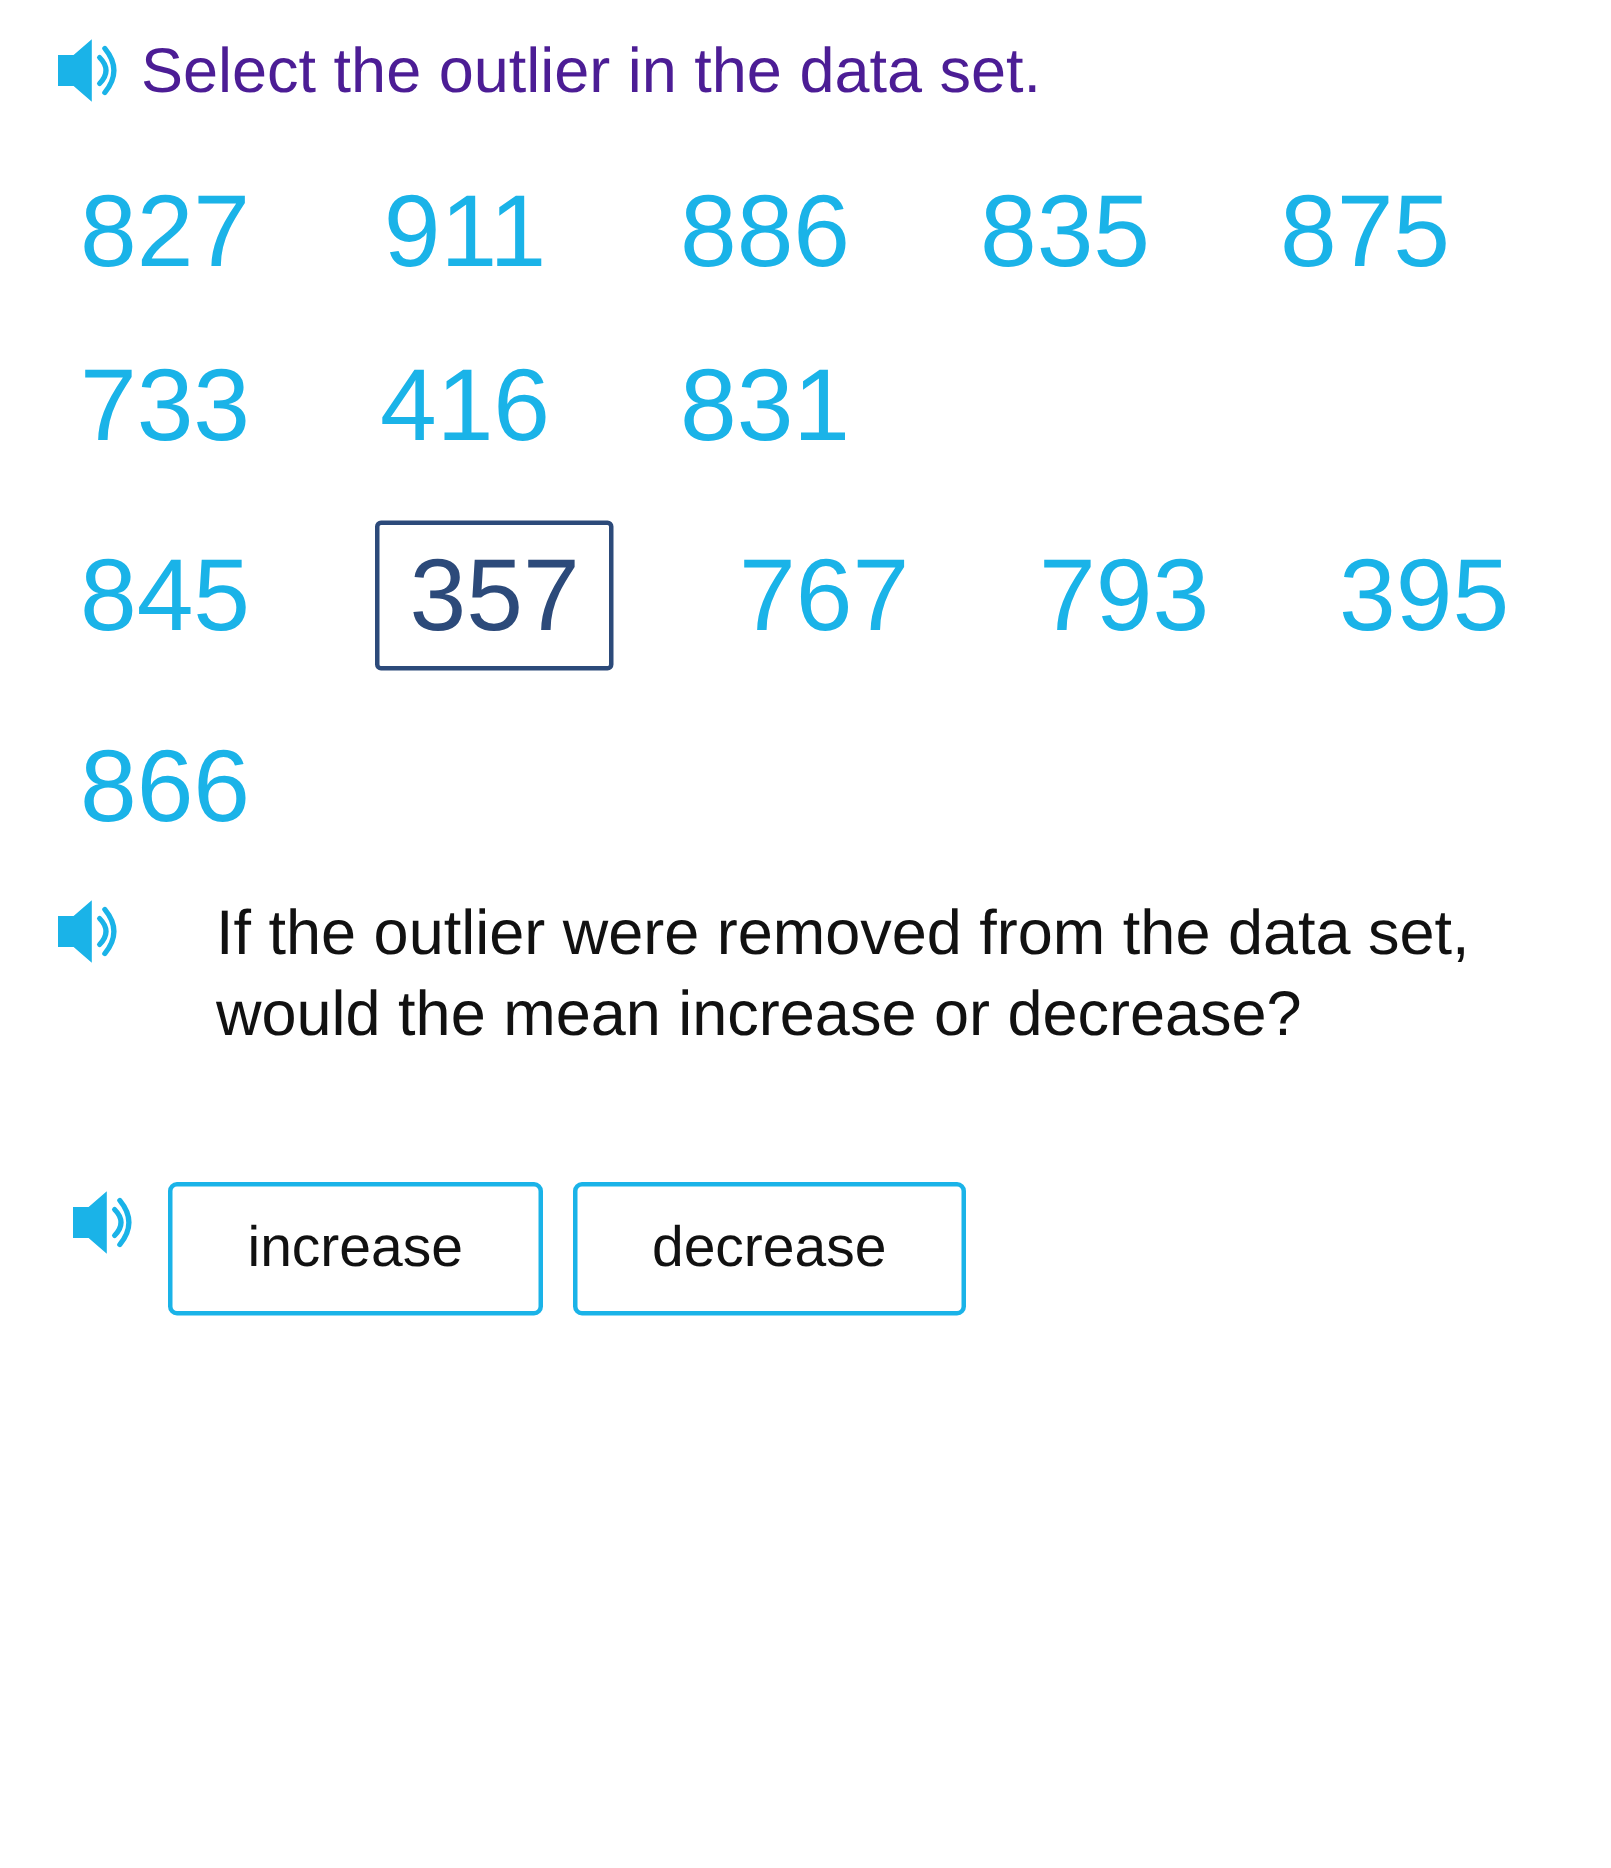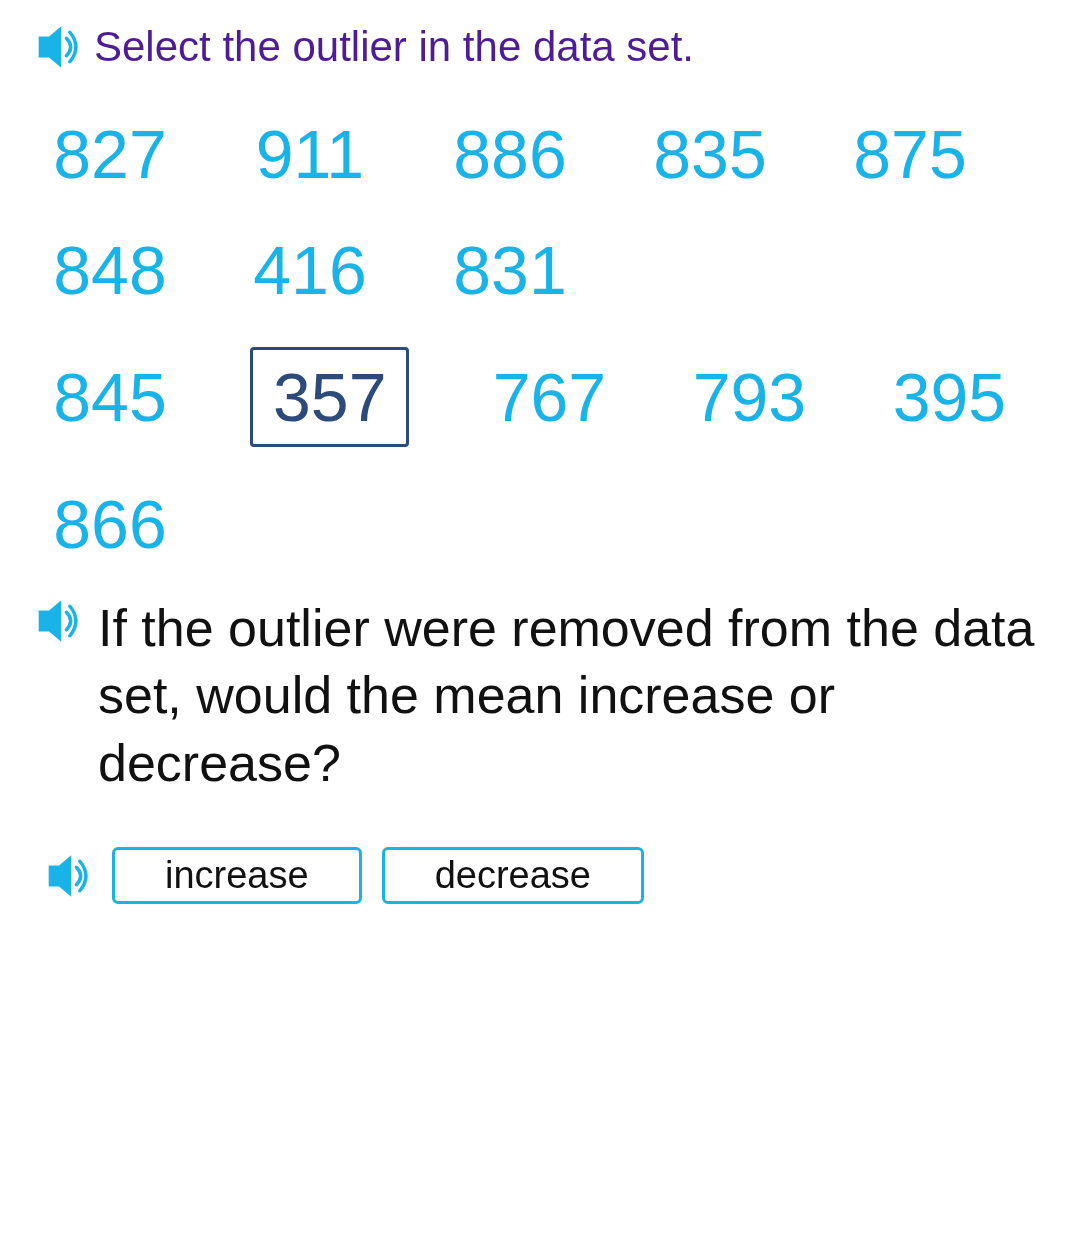--- a/index.html
+++ b/index.html
@@ -69,42 +69,44 @@
     }
 
     .second-question {
       display: flex;
       align-items: flex-start;
       gap: 16px;
       margin-bottom: 50px;
     }
 
     .second-question-text {
-      font-size: 52px;
+      font-size: 42px;
       color: #111111;
       line-height: 1.3;
+      margin-left: 46px;
     }
 
     .answer-buttons {
       display: flex;
       align-items: center;
       gap: 20px;
       padding-left: 10px;
     }
 
     .answer-btn {
       font-size: 38px;
       color: #111111;
       border: 3px solid #1ab3e8;
       border-radius: 6px;
-      padding: 4px 50px;
+      padding: 20px 50px;
       background: #ffffff;
       cursor: pointer;
       min-width: 230px;
       text-align: center;
+      margin-top: 34px;
     }
 
     
     .speaker-svg {
       color: #1ab3e8;
     }
   </style>
 </head>
 <body>
 
@@ -121,21 +123,21 @@
 
   <div class="numbers-grid">
   <div class="numbers-row">
         <span class="number-item">827</span>
         <span class="number-item">911</span>
         <span class="number-item">886</span>
         <span class="number-item">835</span>
         <span class="number-item">875</span>
       </div>
       <div class="numbers-row">
-        <span class="number-item">848</span>
+        <span class="number-item">733</span>
         <span class="number-item">416</span>
         <span class="number-item">831</span>
       </div>
       <div class="numbers-row">
         <span class="number-item">845</span>
         <span class="number-item selected">357</span>
         <span class="number-item">767</span>
         <span class="number-item">793</span>
         <span class="number-item">395</span>
       </div>

